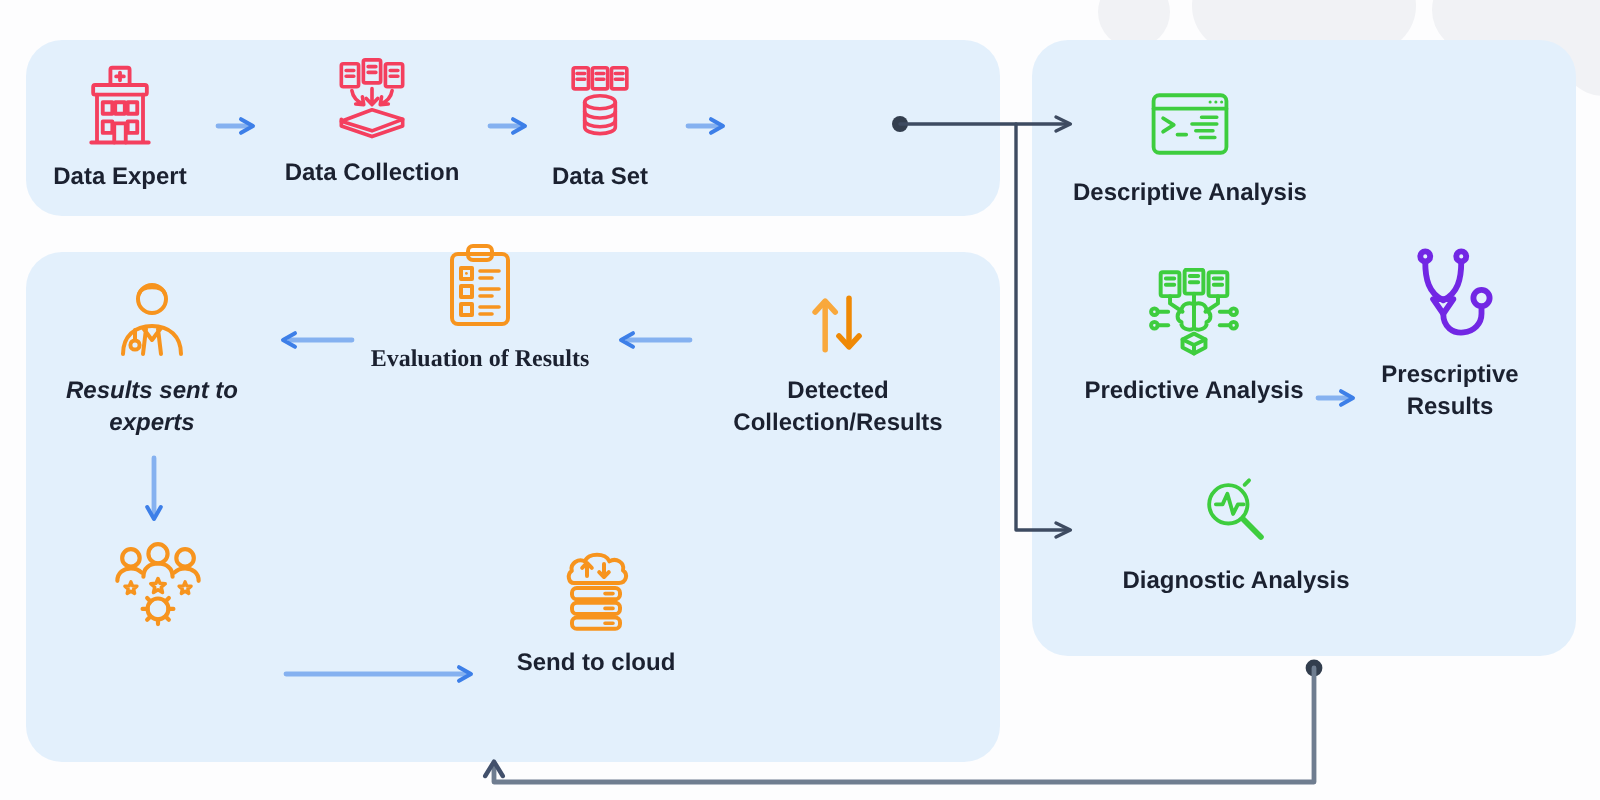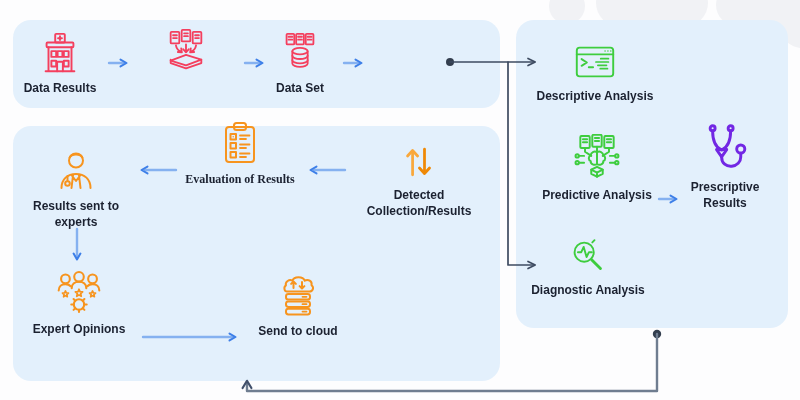--- a/index.html
+++ b/index.html
@@ -44,41 +44,42 @@
         <path d="M12 17v25M36 17v25M9 42h30"></path>
         <rect x="15" y="21" width="5" height="6"></rect>
             <rect x="21.5" y="21" width="5" height="6"></rect>
             <rect x="28" y="21" width="5" height="6"></rect>
         <rect x="15" y="31" width="5" height="6"></rect>
             <rect x="28" y="31" width="5" height="6"></rect>
         <path d="M21 42V32h6v10"></path>
       </g>
         </svg>
     </span>
-    <span class="label">Data Results</span>
+    <span class="label">Data Expert</span>
   </div>
 
   <div class="node" style="left:126px;top:29px;width:120px;">
     <span class="icon red">
       <svg viewBox="0 0 48 48" width="46" height="46">
           <g fill="none" stroke="currentColor" stroke-width="1.9" stroke-linecap="round" stroke-linejoin="round">
         <rect x="8" y="3" width="9" height="12" rx="1"></rect>
             <path d="M10.5 6.5h4M10.5 9.5h4"></path>
         <rect x="19.5" y="1" width="9" height="12" rx="1"></rect>
             <path d="M22 4.5h4M22 7.5h4"></path>
         <rect x="31" y="3" width="9" height="12" rx="1"></rect>
             <path d="M33.5 6.5h4M33.5 9.5h4"></path>
         <path d="M13.5 17c.5 3.4 3 5.9 6.2 7.3M19.7 24.3l-4.2-.3M19.7 24.3l-.7-4.1"></path>
         <path d="M24 16v8.3M24 24.3l-3-3.2M24 24.3l3-3.2"></path>
         <path d="M34.5 17c-.5 3.4-3 5.9-6.2 7.3M28.3 24.3l4.2-.3M28.3 24.3l.7-4.1"></path>
         <path d="M24 27l16 5-16 6-16-5z"></path>
         <path d="M8 32v3.5L24 41l16-5.5V32"></path>
       </g>
         </svg>
     </span>
+    <span class="label">Data Collection</span>
   </div>
 
   <div class="node" style="left:250px;top:31px;width:100px;">
     <span class="icon red">
       <svg viewBox="0 0 48 48" width="46" height="46">
           <g fill="none" stroke="currentColor" stroke-width="1.9" stroke-linecap="round" stroke-linejoin="round">
         <rect x="10" y="3" width="8" height="11" rx="1"></rect>
             <path d="M12 6h4M12 9h4"></path>
         <rect x="20" y="3" width="8" height="11" rx="1"></rect>
             <path d="M22 6h4M22 9h4"></path>
@@ -149,35 +150,35 @@
         <path d="M13 8c0 7.5 1.5 14 8 17C27.5 22 29 15.5 29 8"></path>
         <path d="M16.5 24.5h9L21 31z"></path>
         <path d="M21 31c0 5.8 4.2 8.8 9 8.3 4.6-.5 8-3.8 8-8.3v-3"></path>
         <circle cx="38" cy="24" r="3.6"></circle>
       </g>
         </svg>
     </span>
     <span class="label">Prescriptive Results</span>
   </div>
 
-  <div class="node" style="left:523px;top:233px;width:130px;text-align:right;">
+  <div class="node" style="left:553px;top:233px;width:130px;text-align:right;">
     <span class="icon green">
       <svg viewBox="0 0 48 48" width="46" height="46">
           <g fill="none" stroke="currentColor" stroke-width="2" stroke-linecap="round" stroke-linejoin="round">
         <circle cx="20" cy="20" r="10"></circle>
         <path d="M13.5 20h3.5l2.5-5.5 3 10.5 2.5-5h3"></path>
         <path d="M28.5 9.8l2.3-2.3"></path>
         <path d="M27.8 27.8l9.2 9.2" stroke-width="3"></path>
       </g>
         </svg>
     </span>
     <span class="label">Diagnostic Analysis</span>
   </div>
 
-  <div class="node" style="left:16px;top:147px;width:120px;">
+  <div class="node" style="left:16px;top:136px;width:120px;font-style:italic;">
     <span class="icon orange">
       <svg viewBox="0 0 48 48" width="48" height="48">
           <g fill="none" stroke="currentColor" stroke-width="2" stroke-linecap="round" stroke-linejoin="round">
         <circle cx="24" cy="13.5" r="7"></circle>
         <path d="M17.6 10.8C19 6.5 29 6.5 30.4 10.8"></path>
         <path d="M9.5 41c0-9 6-14 14.5-14s14.5 5 14.5 14"></path>
         <path d="M19.5 28l4.5 6 4.5-6M21 28.5L19.5 41M27 28.5L28.5 41"></path>
         <path d="M15.5 29v5"></path>
             <circle cx="15.5" cy="36.5" r="2.3"></circle>
       </g>
@@ -232,21 +233,20 @@
         <path d="M43.5 21.5c0-3.8-2.9-6-6.5-6-2 0-3.8.7-5 2"></path>
         <path d="M17 19.5c0-4.2 3.1-6.3 7-6.3s7 2.1 7 6.3"></path>
         <path transform="translate(11 25)" d="M0 -3l.8 1.9 2.1.2-1.6 1.4.5 2.1L0 1.5l-1.8 1.1.5-2.1-1.6-1.4 2.1-.2z" stroke-width="1.6"></path>
         <path transform="translate(24 24) scale(1.2)" d="M0 -3l.8 1.9 2.1.2-1.6 1.4.5 2.1L0 1.5l-1.8 1.1.5-2.1-1.6-1.4 2.1-.2z" stroke-width="1.4"></path>
         <path transform="translate(37 25)" d="M0 -3l.8 1.9 2.1.2-1.6 1.4.5 2.1L0 1.5l-1.8 1.1.5-2.1-1.6-1.4 2.1-.2z" stroke-width="1.6"></path>
         <circle cx="24" cy="35" r="5"></circle>
         <path d="M29 35h2.4M24 40v2.3M19 35h-2.4M27.6 38.6l1.6 1.6M20.4 38.6l-1.6 1.6M27.6 31.4l1.6-1.6M20.4 31.4l-1.6-1.6"></path>
       </g>
         </svg>
     </span>
-    <span class="label">Expert Opinions</span>
   </div>
 
   <div class="node" style="left:239px;top:272px;width:118px;">
     <span class="icon orange">
       <svg viewBox="0 0 48 48" width="48" height="48">
           <g fill="none" stroke="currentColor" stroke-width="2" stroke-linecap="round" stroke-linejoin="round">
         <path d="M13 19.5h22.5c3.5 0 4.8-4.3 2-6.3 1-4-3.5-6.5-6.8-4.5C29 4.2 20 4.2 18.5 8.7c-3.2-1.8-7.6 1-6.6 4.7-2.6 1.8-1.6 6.1 1.1 6.1z"></path>
         <path d="M19.5 16v-6M17.1 11.9l2.4-2.4 2.4 2.4"></path>
         <path d="M28 10v6M25.6 14.1l2.4 2.4 2.4-2.4"></path>
         <rect x="12" y="22" width="24" height="5.6" rx="2.4"></rect>

